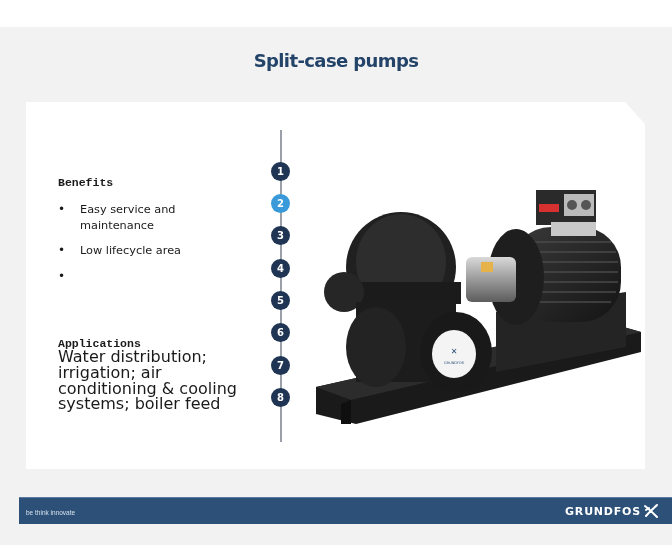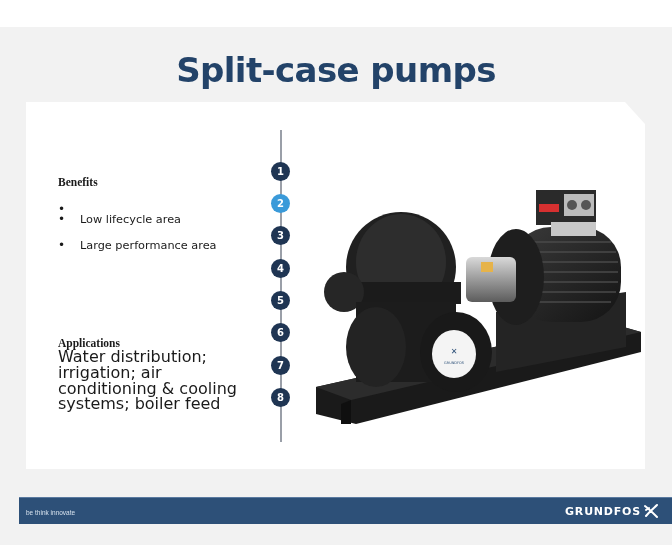--- a/index.html
+++ b/index.html
@@ -5,31 +5,31 @@
   * { box-sizing: border-box; margin: 0; padding: 0; }
   html, body { width: 672px; height: 558px; background: #ffffff; overflow: hidden; }
   body { position: relative; font-family: "Liberation Sans", "DejaVu Sans", sans-serif; }
 
   .slide {
     position: absolute; left: 0; top: 27px; width: 672px; height: 518px;
     background: #f2f2f2;
   }
   .title {
     position: absolute; left: 0; top: 23px; width: 672px; text-align: center;
-    font-family: "DejaVu Sans", sans-serif; font-weight: bold; font-size: 34px;
+    font-family: "DejaVu Sans", sans-serif; font-weight: bold; font-size: 18px;
     color: #234369; letter-spacing: -0.6px;
   }
   .panel {
     position: absolute; left: 26px; top: 75px; width: 619px; height: 367px;
     background: #ffffff;
     clip-path: polygon(0 0, 599px 0, 619px 22px, 619px 100%, 0 100%);
   }
   .section-heading {
     position: absolute; left: 32px; font-weight: bold; font-size: 11.5px; color: #1a1a1a;
-    font-family: Liberation Serif, serif;
+    font-family: Liberation Mono, monospace;
   }
   .bullet-list { position: absolute; left: 32px; top: 100px; width: 200px; list-style: none; }
   .bullet-item {
     position: relative; padding-left: 22px; font-size: 11.3px; line-height: 15.5px;
     color: #1a1a1a; margin-bottom: 10px; font-family: "DejaVu Sans", sans-serif;
   }
   .bullet-dot {
     position: absolute; left: 0; top: 0; font-size: 12px;
   }
   .apps-text {
@@ -72,28 +72,28 @@
 
 <div class="slide">
   <div class="title">Split-case pumps</div>
 
   <div class="panel">
     <div class="section-heading" style="top:74px">Benefits</div>
 
     <ul class="bullet-list">
       <li class="bullet-item" style="width:120px">
         <span class="bullet-dot">•</span>
+        <span>Easy service and maintenance</span>
       </li>
       <li class="bullet-item">
         <span class="bullet-dot">•</span>
         <span>Low lifecycle area</span>
       </li>
       <li class="bullet-item">
         <span class="bullet-dot">•</span>
-        <span>Large performance area</span>
       </li>
     </ul>
 
     <div class="section-heading" style="top:235px">Applications</div>
     <div class="apps-text">Water distribution; irrigation; air conditioning &amp; cooling systems; boiler feed</div>
 
     <div class="timeline-line"></div>
     <div class="step" style="top:60px">1</div>
     <div class="step active" style="top:92px">2</div>
     <div class="step" style="top:124px">3</div>

